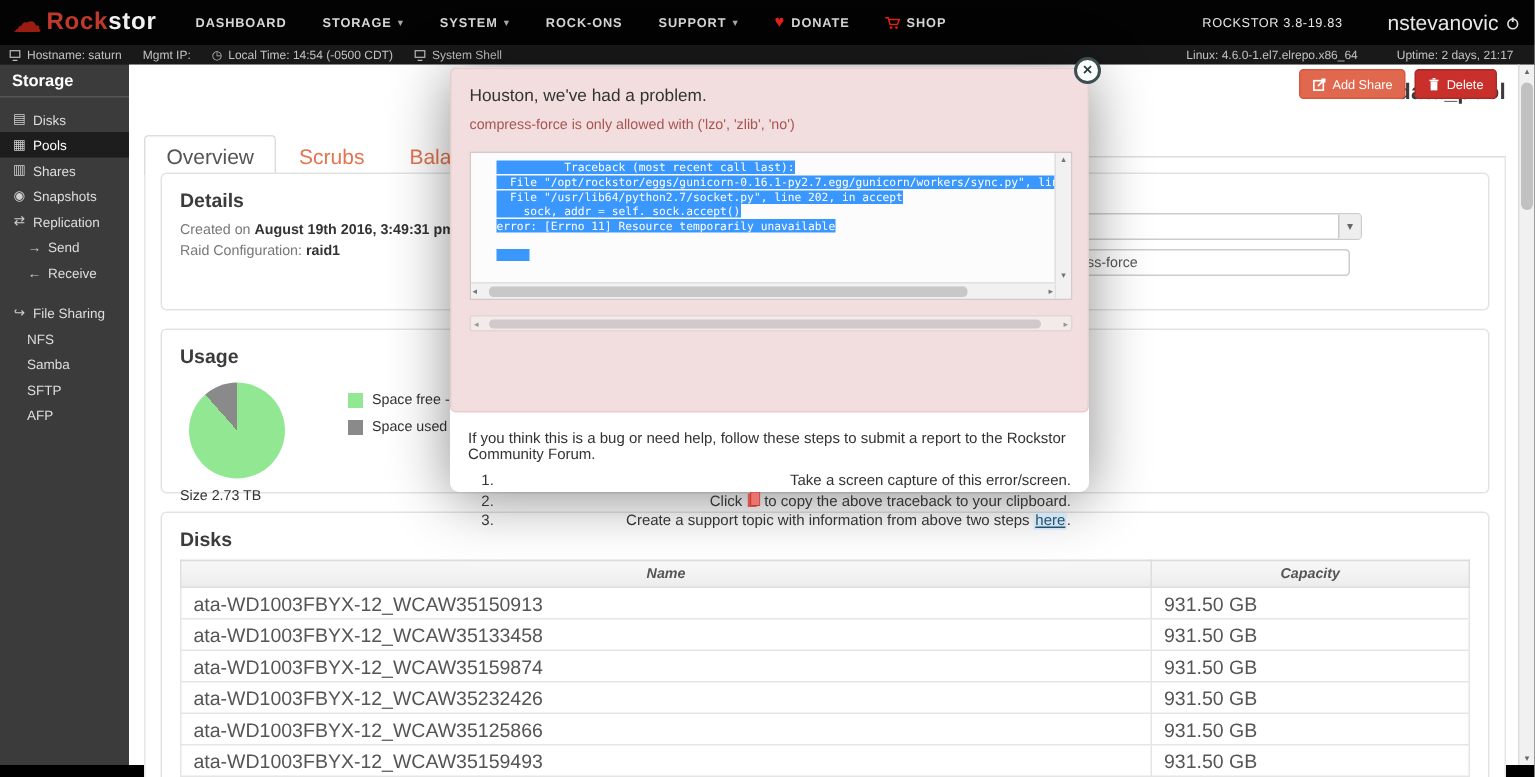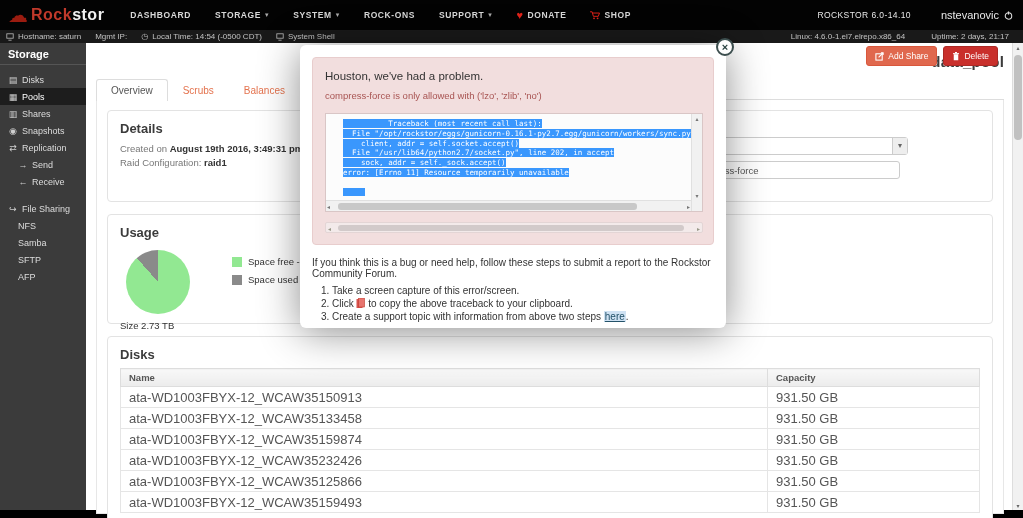--- a/index.html
+++ b/index.html
@@ -13,21 +13,21 @@
   .brand .cloud { color:#9b1c10; font-size:20px; line-height:20px; margin-right:3px; }
   .brand .word { font-size:16px; font-weight:bold; letter-spacing:.5px; }
   .brand .word .r1 { color:#c0392b; } .brand .word .r2 { color:#f2f2f2; }
   .navitems { display:flex; align-items:center; gap:24px; }
   .navitem { font-size:8.5px; font-weight:bold; letter-spacing:.6px; color:#d8d8d8; cursor:pointer;
              display:flex; align-items:center; gap:4px; }
   .navitem .caret { font-size:7px; color:#aaa; }
   .navitem .heart { color:#e2231a; font-size:11px; }
   .navright { margin-left:auto; display:flex; align-items:center; gap:30px; margin-right:10px; }
   .navver { font-size:8.5px; color:#e8e8e8; letter-spacing:.4px; }
-  .navuser { font-size:11px; color:#e8e8e8; display:flex; align-items:center; gap:5px; cursor:pointer; }
+  .navuser { font-size:14px; color:#e8e8e8; display:flex; align-items:center; gap:5px; cursor:pointer; }
 
   
   .statusbar { position:absolute; left:0; top:30px; width:1023px; height:13px; background:#191919;
                display:flex; align-items:center; color:#c2c2c2; font-size:8px; }
   .statusbar .grp { display:flex; align-items:center; gap:4px; margin-left:14px; }
   .statusbar .grp:first-child { margin-left:6px; }
   .statusbar .right { margin-left:auto; display:flex; gap:26px; margin-right:14px; }
   .mini-ico { font-size:8px; color:#bbb; }
 
   
@@ -44,22 +44,22 @@
   
   .main { position:absolute; left:86px; top:43px; width:926px; height:467px; background:#fff; padding:6px 8px 0 10px; }
   .page-title { font-size:15px; color:#3b3b3b; font-weight:bold; letter-spacing:.2px; padding-top:4px;text-align:right; }
   .top-btns { position:absolute; top:3px; right:14px; display:flex; gap:6px; }
   .btn { display:inline-flex; align-items:center; gap:4px; font-size:8.5px; color:#fff; border-radius:3px;
          padding:4px 8px; cursor:pointer; border:1px solid transparent; }
   .btn-accent { background:#e0684e; border-color:#d9573c; }
   .btn-danger { background:#c9302c; border-color:#ac2925; }
 
   .tabs { display:flex; margin-top:8px; position:relative; }
-  .tab { font-size:10px; padding:5px 14px; cursor:pointer; color:#e4734e; border:1px solid transparent;
-         border-bottom:none; border-radius:3px 3px 0 0; position:relative; top:1px; }
+  .tab { font-size:14px; padding:5px 14px; cursor:pointer; color:#e4734e; border:1px solid transparent;
+         border-bottom:none; border-radius:3px 3px 0 0; position:relative; top:12px; }
   .tab.active { color:#555; background:#fff; border-color:#ddd; }
   .tabline { border-bottom:1px solid #ddd; flex:1; }
 
   .content { border:1px solid #e7e7e7; border-top:none; background:#fff; padding:10px; height:414px; }
 
   .panel { border:1px solid #e3e3e3; border-radius:4px; padding:10px 12px; margin-bottom:12px; position:relative; background:#fff; }
   .panel h2 { font-size:13px; color:#3b3b3b; font-weight:bold; margin-bottom:6px; }
   .kv { font-size:9.5px; color:#777; line-height:14px; }
   .kv b { color:#333; }
 
@@ -77,58 +77,58 @@
   .pie-wrap { text-align:left; }
   .pie { width:64px; height:64px; border-radius:50%; margin:4px 0 6px 6px; }
   .pie-size { font-size:9.5px; color:#333; }
   .legend { margin-top:10px; }
   .legend-item { display:flex; align-items:center; gap:6px; font-size:9.5px; color:#333; margin-bottom:7px; }
   .swatch { width:10px; height:10px; display:inline-block; }
 
   
   table.disks { width:100%; border-collapse:collapse; margin-top:2px; }
   table.disks th { background:linear-gradient(#f8f8f8,#ececec); border:1px solid #ddd; font-size:9.5px;
-                   color:#555; text-align:left; padding:3px 8px; font-weight:bold; }
+                   color:#555; text-align:center; padding:3px 8px; font-weight:bold;font-style:italic; }
   table.disks td { border:1px solid #e5e5e5; font-size:13px; color:#555; padding:2.5px 8px; }
   table.disks .cap { width:212px; }
   .resize-btn { margin-top:10px;padding-left:39px; }
 
   
   .pg-scroll { position:absolute; right:0; top:43px; width:11px; height:467px; background:#f1f1f1; border-left:1px solid #ddd; }
   .pg-scroll .arr { position:absolute; left:0; width:10px; text-align:center; font-size:6px; color:#666; cursor:pointer; }
   .pg-scroll .thumb { position:absolute; left:1px; top:12px; width:8px; height:85px; background:#c1c1c1; border-radius:4px; cursor:pointer; }
 
   
   .modal { position:absolute; left:300px; top:45px; width:426px; height:283px; background:#fff; border-radius:6px;
            box-shadow:0 4px 40px rgba(0,0,0,.45); z-index:60; }
   .modal-close { position:absolute; top:-7px; right:-8px; width:18px; height:18px; border-radius:50%;
                  background:#fdfdfd; border:2px solid #3c4e4e; color:#27403f; font-size:11px; line-height:14px;
                  text-align:center; cursor:pointer; font-weight:bold; }
-  .alert { margin:12px; background:#f2dede; border:1px solid #e8cdcd; border-radius:4px; padding:12px 10px 10px 12px; height:188px; }
+  .alert { background:#f2dede; border:1px solid #e8cdcd; border-radius:4px; padding:12px 10px 10px 12px; height:230px; }
   .alert-title { font-size:11.5px; color:#333; margin-bottom:8px; }
   .alert-sub { font-size:9.5px; color:#a85452; margin-bottom:12px; }
   .tracebox { position:relative; background:#fcfcfc; border:1px solid #d9c6c6; height:99px; overflow:hidden;
               padding:5px 16px 0 17px; }
   .traceline { font-family:"DejaVu Sans Mono",monospace; font-size:7.5px; line-height:9.8px; white-space:pre; }
   .traceline span { background:#3a97fd; color:#fff; }
   .sel-block { width:22px; height:8px; background:#3a97fd; margin-top:10px; }
   .vscroll { position:absolute; right:0; top:0; width:11px; height:100%; background:#f1f1f1; border-left:1px solid #e0e0e0; }
   .vscroll .a-up { position:absolute; top:1px; left:0; width:10px; text-align:center; font-size:6px; color:#777; }
   .vscroll .a-dn { position:absolute; bottom:12px; left:0; width:10px; text-align:center; font-size:6px; color:#777; }
   .hscroll-in { position:absolute; left:0; bottom:0; right:11px; height:11px; background:#f1f1f1; border-top:1px solid #e0e0e0; }
   .hscroll-in .thumb { position:absolute; left:12px; top:1.5px; height:7px; width:82%; background:#c8c8c8; border-radius:3px; }
   .hscroll-in .a-l { position:absolute; left:1px; top:2px; font-size:6px; color:#777; }
   .hscroll-in .a-r { position:absolute; right:1px; top:2px; font-size:6px; color:#777; }
   .hscroll-out { position:relative; margin-top:10px; height:11px; background:#f3eaea; border:1px solid #e3d5d5; border-radius:2px; }
   .hscroll-out .thumb { position:absolute; left:12px; top:1.5px; height:6px; width:92%; background:#d2caca; border-radius:3px; }
   .hscroll-out .a-l { position:absolute; left:2px; top:1.5px; font-size:6px; color:#998; }
   .hscroll-out .a-r { position:absolute; right:2px; top:1.5px; font-size:6px; color:#998; }
   .modal-help { font-size:10px; color:#333; margin:12px 12px 0 12px; }
   .modal-steps { margin:6px 12px 0 32px; font-size:10px; color:#333; line-height:12px; }
-  .modal-steps li { margin-bottom:1px; }
+  .modal-steps li { margin-bottom:1px;text-align:right; }
   .here-link { background:#cfe2f3; color:#245269; text-decoration:underline; cursor:pointer; padding:0 1px; }
   .clip-ico { display:inline-block; vertical-align:-2px; }
 </style>
 </head>
 <body>
 
 <div class="topnav">
   <div class="brand">
     <span class="cloud">☁</span>
     <span class="word"><span class="r1">Rock</span><span class="r2">stor</span></span>
@@ -159,21 +159,21 @@
       <span class="navitem">
         <svg width="10" height="9" viewBox="0 0 12 11">
           <polyline points="0,1 2.5,1 4,6.5 10,6.5 11.5,2.5 3,2.5" fill="none" stroke="#e2231a" stroke-width="1.2"></polyline>
           <circle cx="4.8" cy="9" r="1.1" fill="#e2231a"></circle>
           <circle cx="9.2" cy="9" r="1.1" fill="#e2231a"></circle>
         </svg>
         <span>SHOP</span>
       </span>
     </div>
   <div class="navright">
-    <span class="navver">ROCKSTOR 6.0-14.10</span>
+    <span class="navver">ROCKSTOR 3.8-19.83</span>
     <span class="navuser">
       <span>nstevanovic</span>
       <svg width="9" height="9" viewBox="0 0 10 10">
           <circle cx="5" cy="5.5" r="3.6" fill="none" stroke="#ddd" stroke-width="1.2"></circle>
           <line x1="5" y1="0.5" x2="5" y2="4" stroke="#ddd" stroke-width="1.4"></line>
         </svg>
     </span>
   </div>
 </div>
 
@@ -378,21 +378,20 @@
 
 <div class="modal">
   <div class="modal-close">×</div>
   <div class="alert">
     <div class="alert-title">Houston, we've had a problem.</div>
     <div class="alert-sub">compress-force is only allowed with ('lzo', 'zlib', 'no')</div>
     <div class="tracebox">
       <div id="trace-lines">
           <div class="traceline"><span>          Traceback (most recent call last):</span></div>
           <div class="traceline"><span>  File "/opt/rockstor/eggs/gunicorn-0.16.1-py2.7.egg/gunicorn/workers/sync.py", line 34, in run</span></div>
-          <div class="traceline"><span>    client, addr = self.socket.accept()</span></div>
           <div class="traceline"><span>  File "/usr/lib64/python2.7/socket.py", line 202, in accept</span></div>
           <div class="traceline"><span>    sock, addr = self._sock.accept()</span></div>
           <div class="traceline"><span>error: [Errno 11] Resource temporarily unavailable</span></div>
         </div>
       <div class="sel-block"></div>
       <div class="vscroll">
         <span class="a-up">▴</span>
         <span class="a-dn">▾</span>
       </div>
       <div class="hscroll-in">

